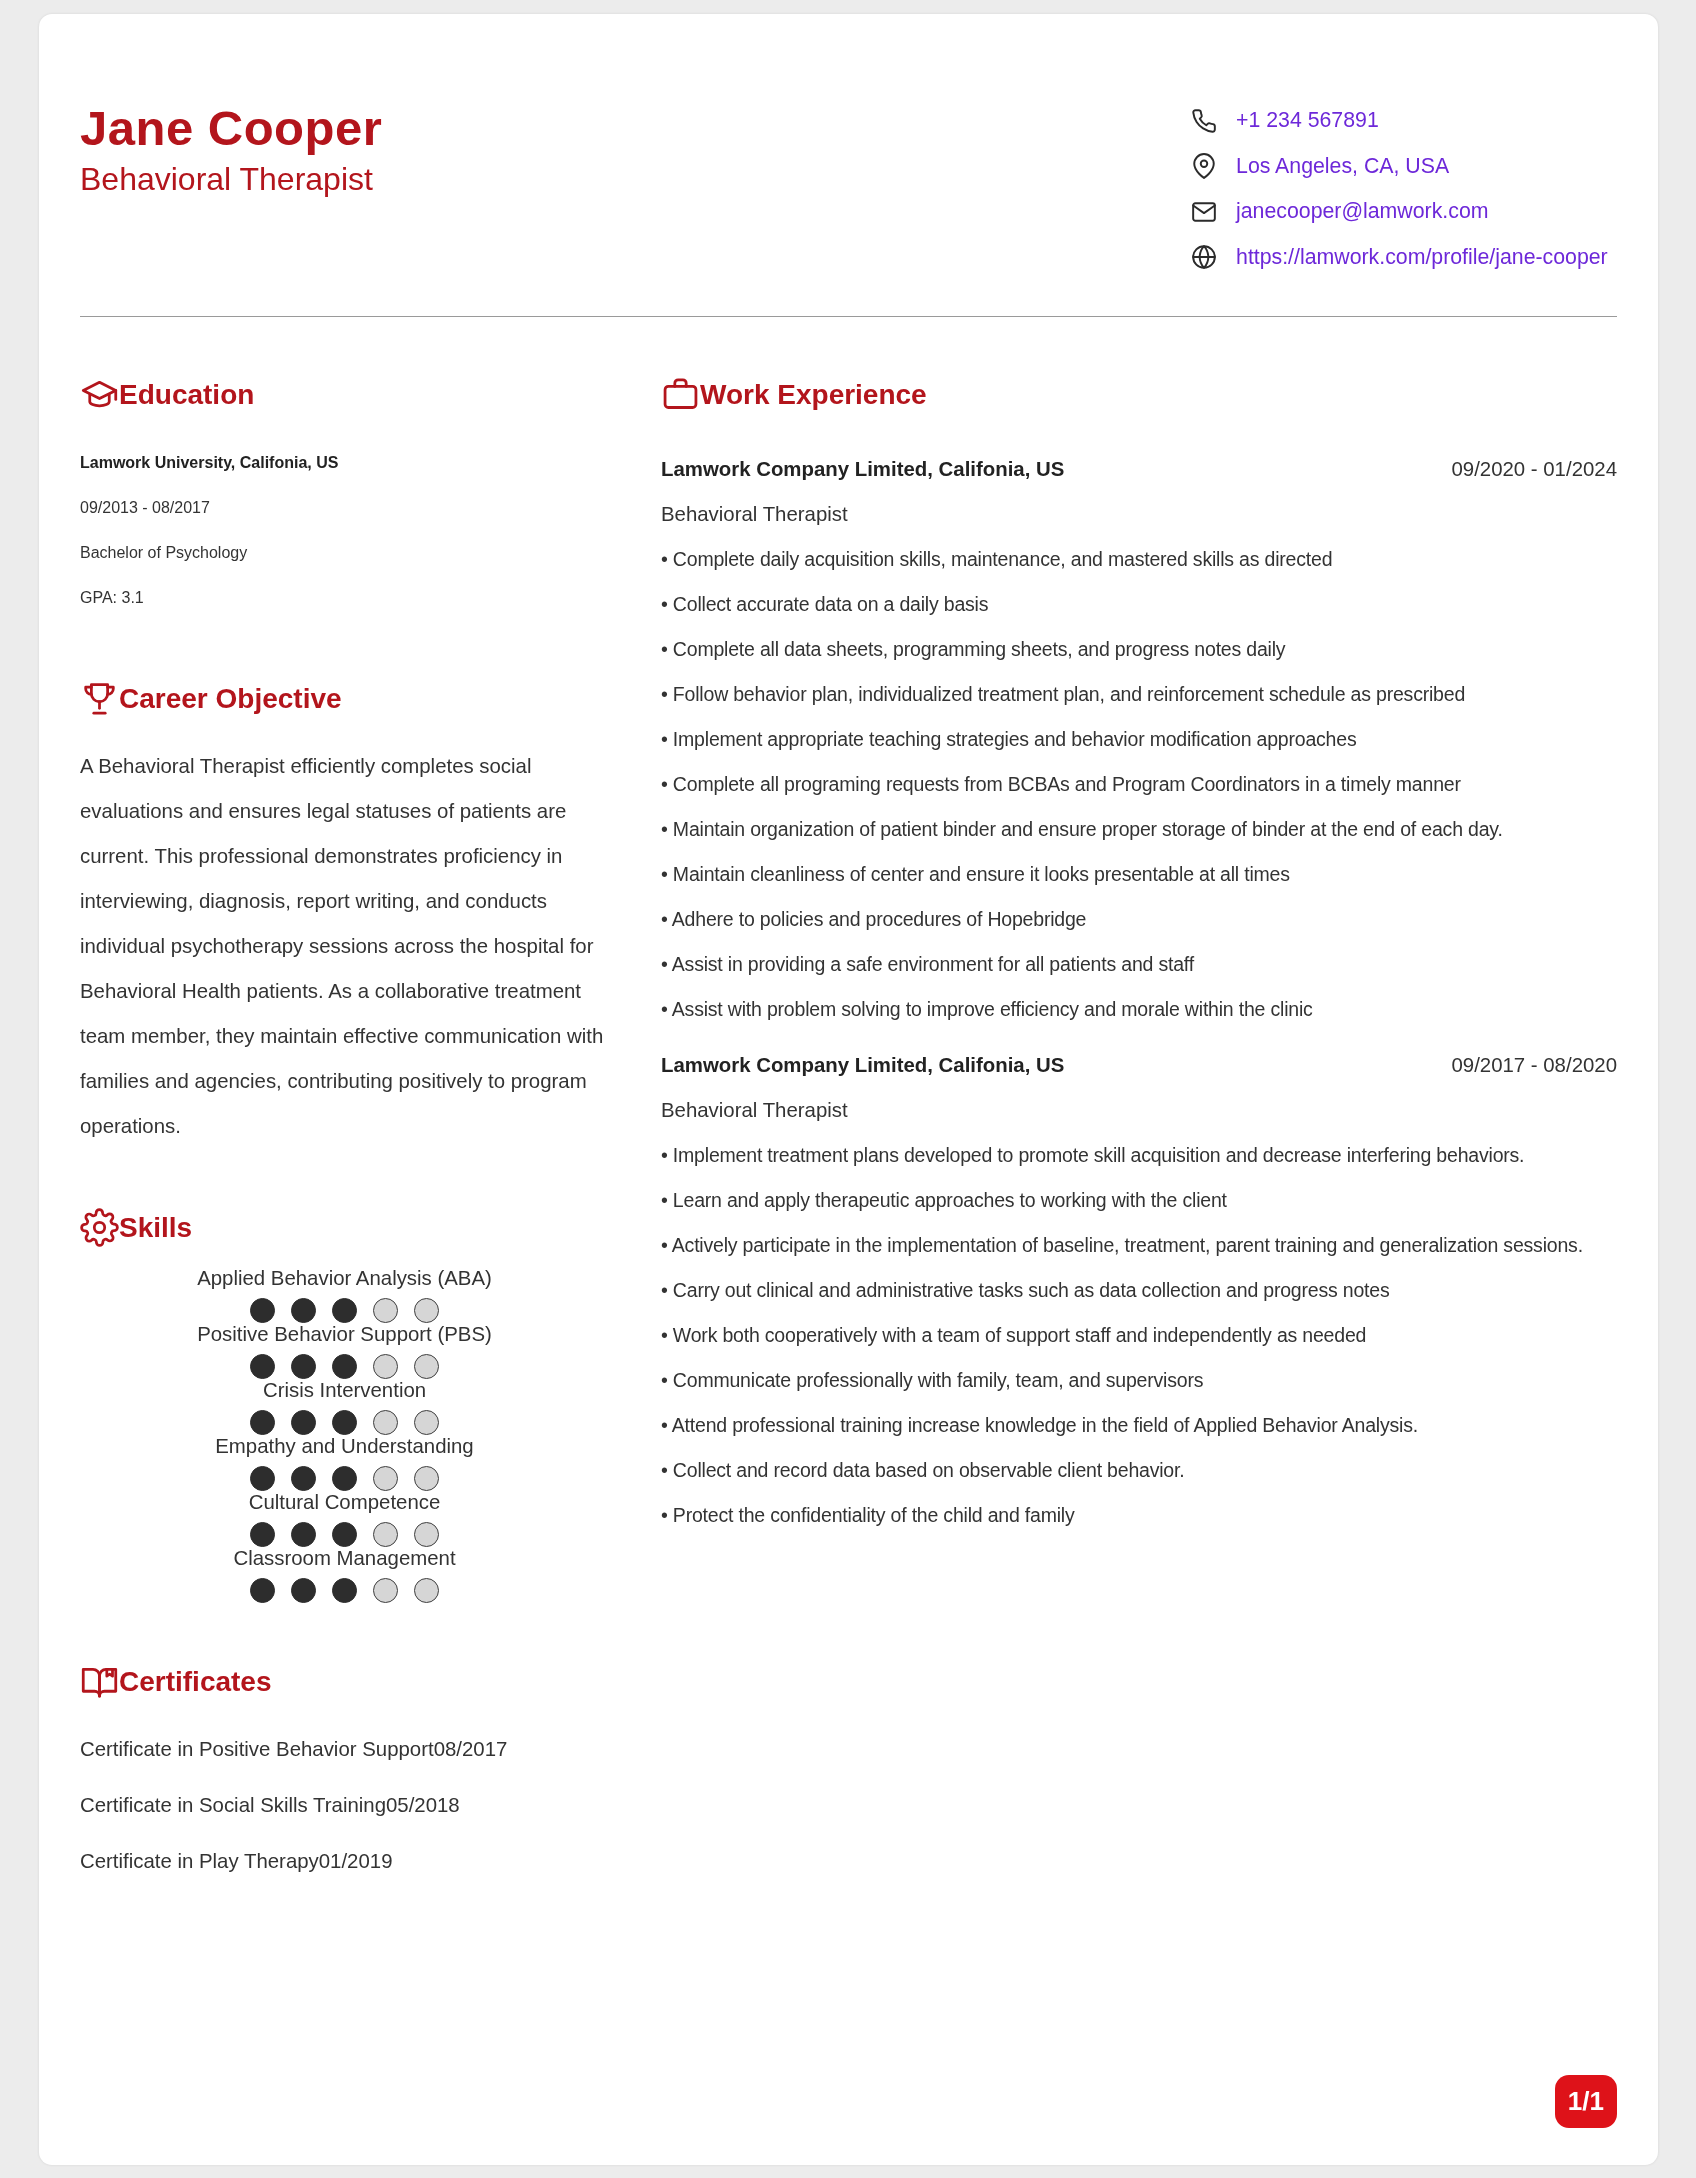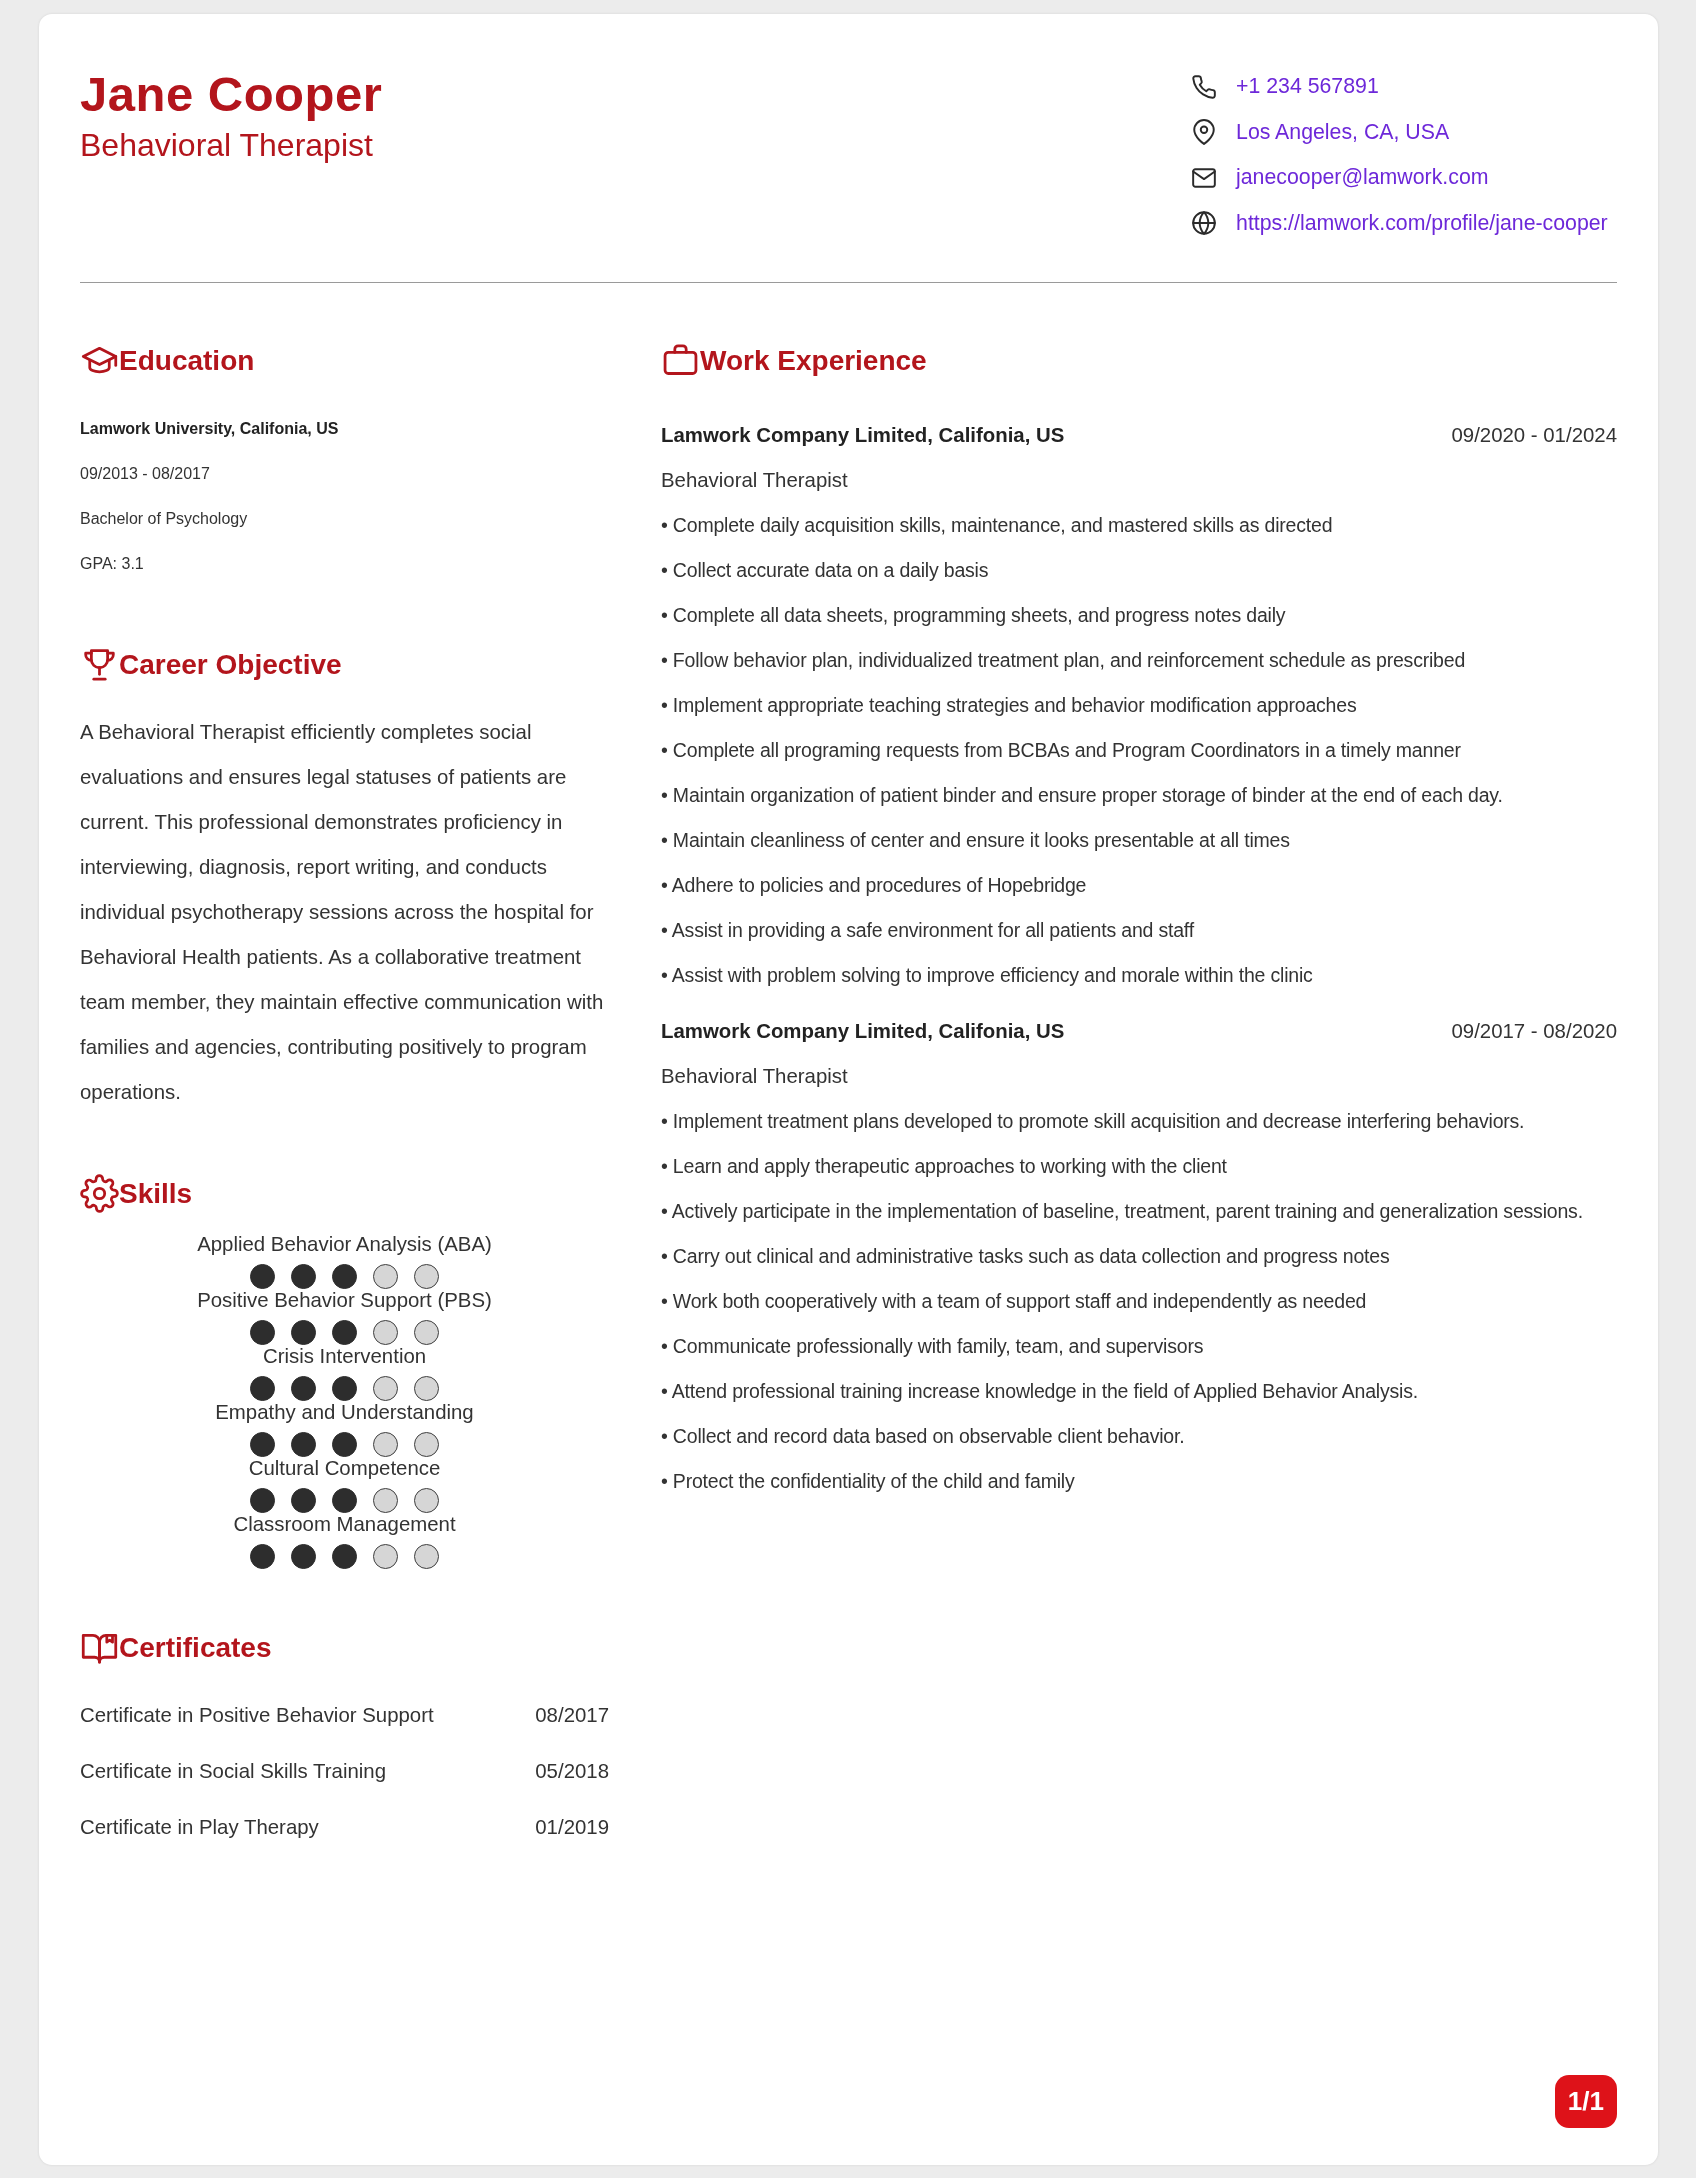--- a/index.html
+++ b/index.html
@@ -20,21 +20,21 @@
     position: absolute;
     left: 39px; top: 14px;
     width: 1619px; height: 2151px;
     background: #ffffff;
     border-radius: 13px;
     padding: 54px 41px;
     box-shadow: 0 0 2.8px rgba(0,0,0,.10);
   }
 
   
-  .header { display: flex; justify-content: space-between; align-items: flex-start; }
+  .header { display: flex; justify-content: space-between; align-items: flex-start; margin-top: 34px; }
   .name {
     font-size: 49px; font-weight: 700; letter-spacing: 0.5px;
     color: var(--accent, #b3151c); margin: 0; line-height: 1.1;
   }
   .job-title-top { font-size: 32px; color: var(--accent, #b3151c); margin-top: 5.6px; }
   .contact { display: flex; flex-direction: column; gap: 19.5px; font-size: 21.3px; color: #6d28d9; padding: 5.6px 9.3px 0 0; }
   .contact-row { display: flex; align-items: center; gap: 18.6px; white-space: nowrap; }
   .cicon { width: 26px; height: 26px; color: #2b2b2b; flex: 0 0 auto; }
   .cicon svg { width: 100%; height: 100%; display: block; }
 
@@ -62,21 +62,21 @@
   
   .skill-rows { margin-top: 20.4px; }
   .skill-row { display: flex; align-items: center; justify-content: space-between; height: 56px; font-size: 20.4px; flex-direction: column; }
   .dots { display: flex; gap: 16px; }
   .dot { width: 25px; height: 25px; border-radius: 50%; }
   .dot-filled { background: #2d2d2d; border: 1.9px solid #2d2d2d; }
   .dot-empty  { background: #d6d6d6; border: 1.9px solid #3f3f3f; }
 
   
   .cert-rows { margin-top: 20.4px; }
-  .cert-row { display: flex; align-items: center; justify-content: space-between; height: 56px; font-size: 20.4px; }
+  .cert-row { display: flex; align-items: center; height: 56px; font-size: 20.4px; }
 
   
   .xp-body { margin-top: 33px; }
   .job + .job { margin-top: 11px; }
   .job-head { display: flex; justify-content: space-between; align-items: baseline; line-height: 45px; font-size: 20.4px; }
   .company { font-weight: 700; color: #222; padding-right: 18.6px; }
   .job-dates { color: #333; white-space: nowrap; }
   .job-role { line-height: 45px; font-size: 20.4px; }
   .bullet { line-height: 45px; font-size: 19.5px; letter-spacing: -0.2px; }
   .bullet::before { content: "• "; }

